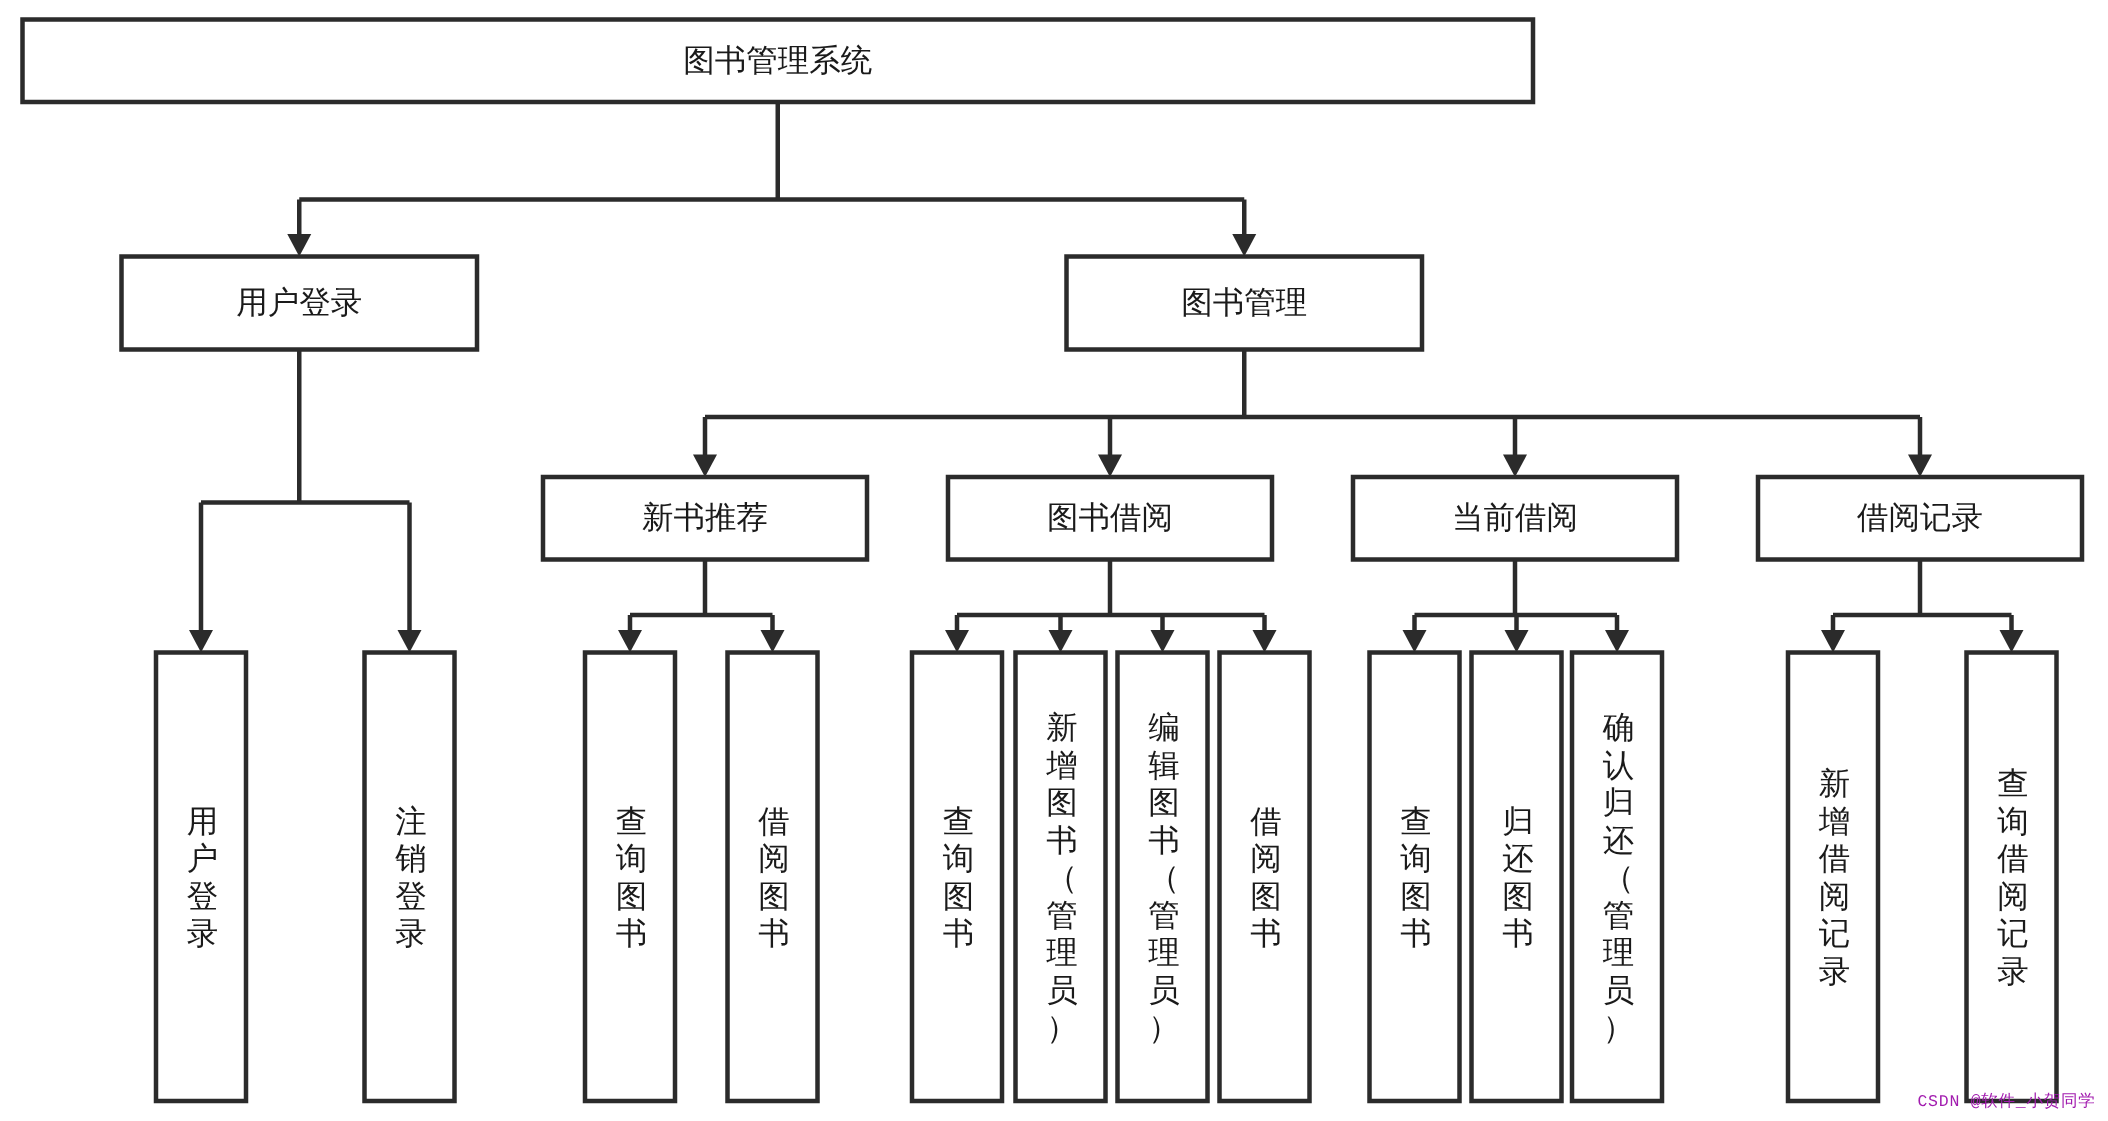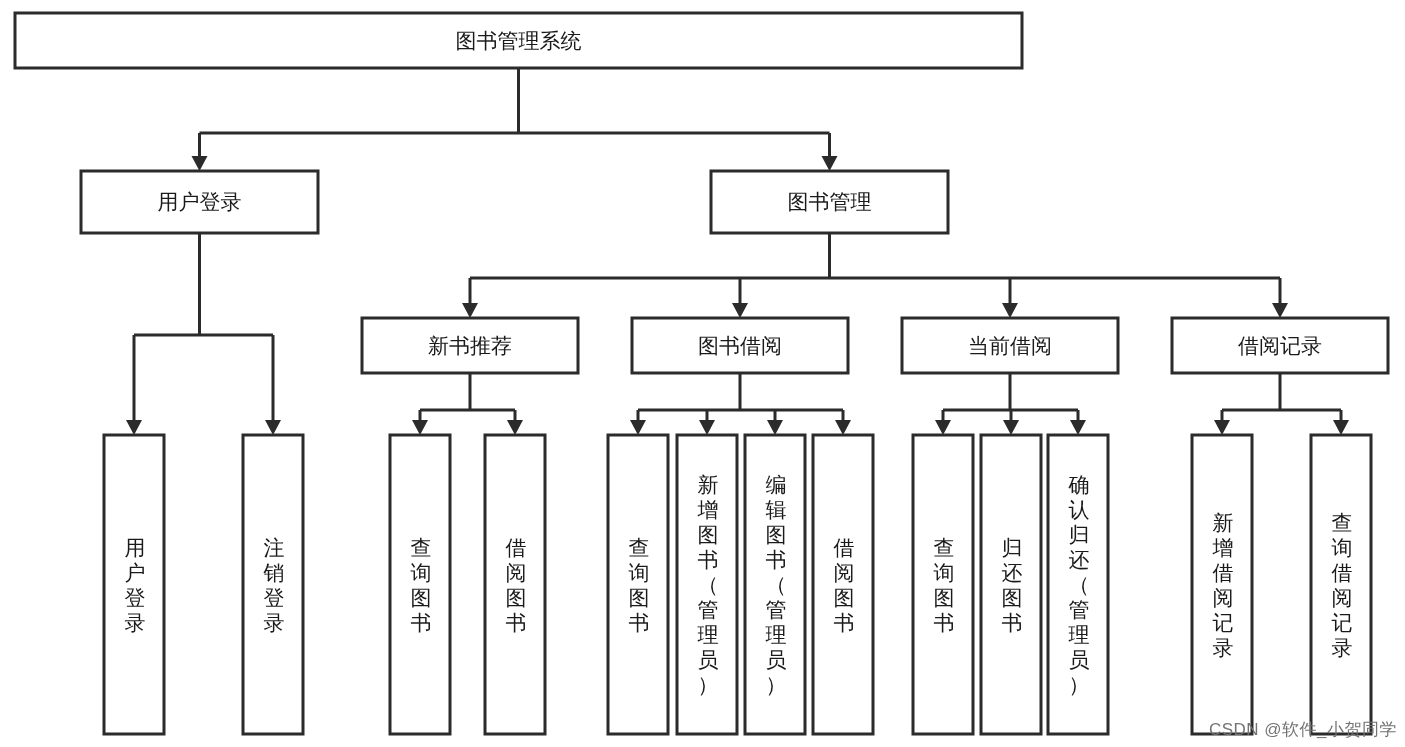--- a/index.html
+++ b/index.html
@@ -50,23 +50,23 @@
   .node-label-v {
     fill: #1a1a1a;
     font-family: "DejaVu Sans", "Liberation Sans", sans-serif;
     font-size: 21px;
     text-anchor: middle;
   }
   .watermark-text {
     position: absolute;
     right: 8px;
     bottom: 6px;
-    font-family: Liberation Sans, sans-serif;
-    font-size: 17px;
-    color: #737373;
+    font-family: Liberation Mono, monospace;
+    font-size: 11px;
+    color: #a21caf;
     letter-spacing: 0.5px;
     white-space: nowrap;
     user-select: none;
   }
 </style>
 </head>
 <body>
 
 <div id="diagram-root">
   <svg id="tree-svg" viewBox="0 0 1405 747" xmlns="http://www.w3.org/2000/svg">

